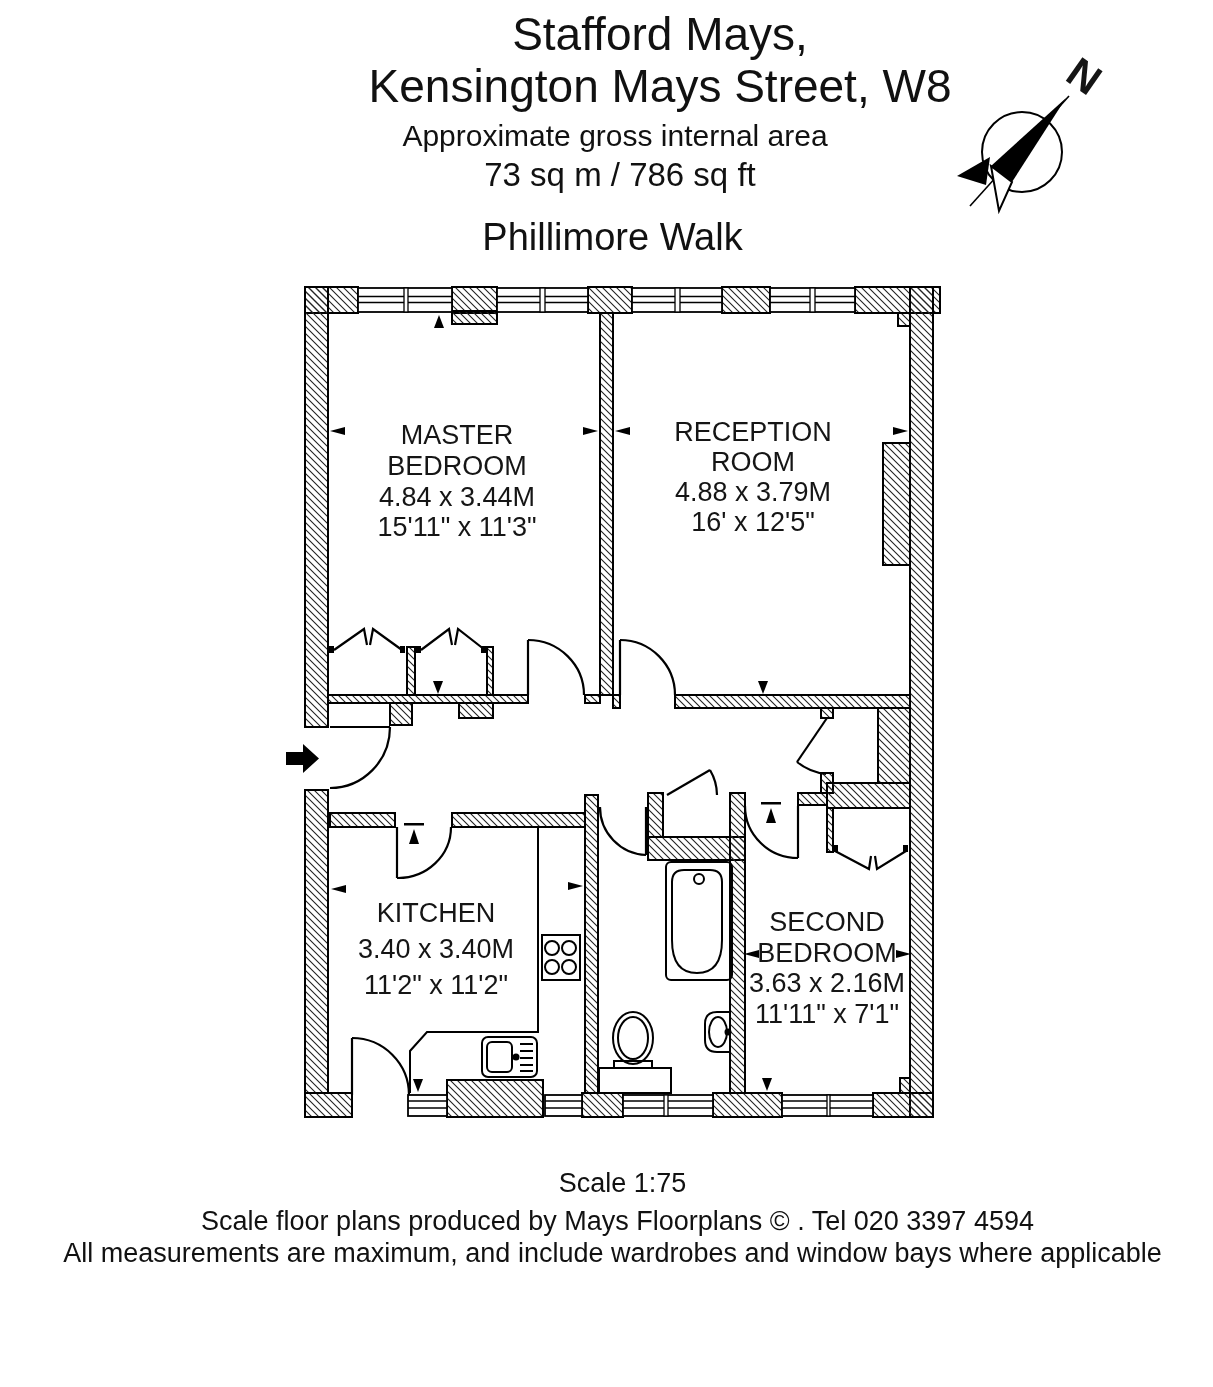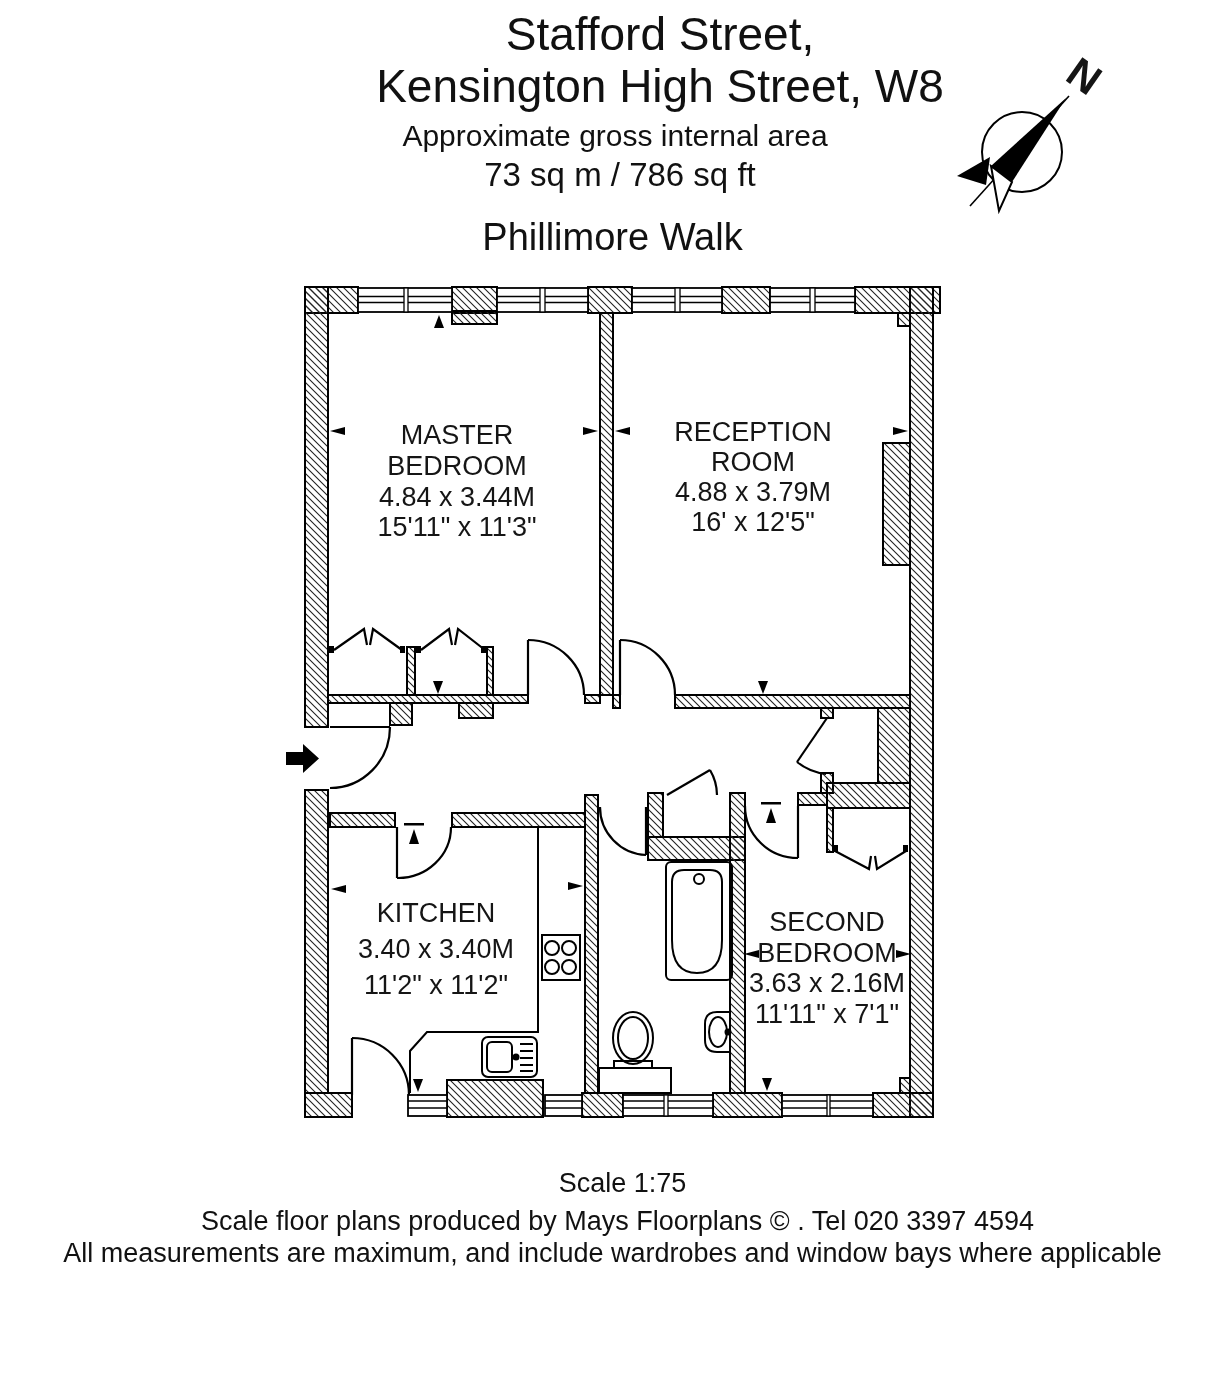--- a/index.html
+++ b/index.html
@@ -16,22 +16,22 @@
   #credit{top:1206px;left:10px;width:1215px;font-size:27px;}
   #disclaimer{top:1238px;left:5px;width:1215px;font-size:27px;}
   svg text{font-family:"Liberation Sans",sans-serif;fill:#151515;}
   svg .rlabel{font-size:27px;}
 </style>
 </head>
 <body>
 
 <div id="page">
 
-  <div id="title1" class="abs ctr">Stafford Street,</div>
-  <div id="title2" class="abs ctr">Kensington High Street, W8</div>
+  <div id="title1" class="abs ctr">Stafford Mays,</div>
+  <div id="title2" class="abs ctr">Kensington Mays Street, W8</div>
   <div id="subtitle" class="abs ctr">Approximate gross internal area</div>
   <div id="area" class="abs ctr">73 sq m  /  786 sq ft</div>
   <div id="street" class="abs ctr">Phillimore Walk</div>
 
   <svg class="abs" style="top:0;left:0" width="1213" height="1387" viewBox="0 0 1213 1387">
     <defs>
       <pattern id="h" patternUnits="userSpaceOnUse" width="7" height="7">
         <path d="M0,0 l7,7 M-1.75,5.25 l3.5,3.5 M5.25,-1.75 l3.5,3.5" stroke="#222" stroke-width="1.1" fill="none"></path>
       </pattern>
     </defs>

